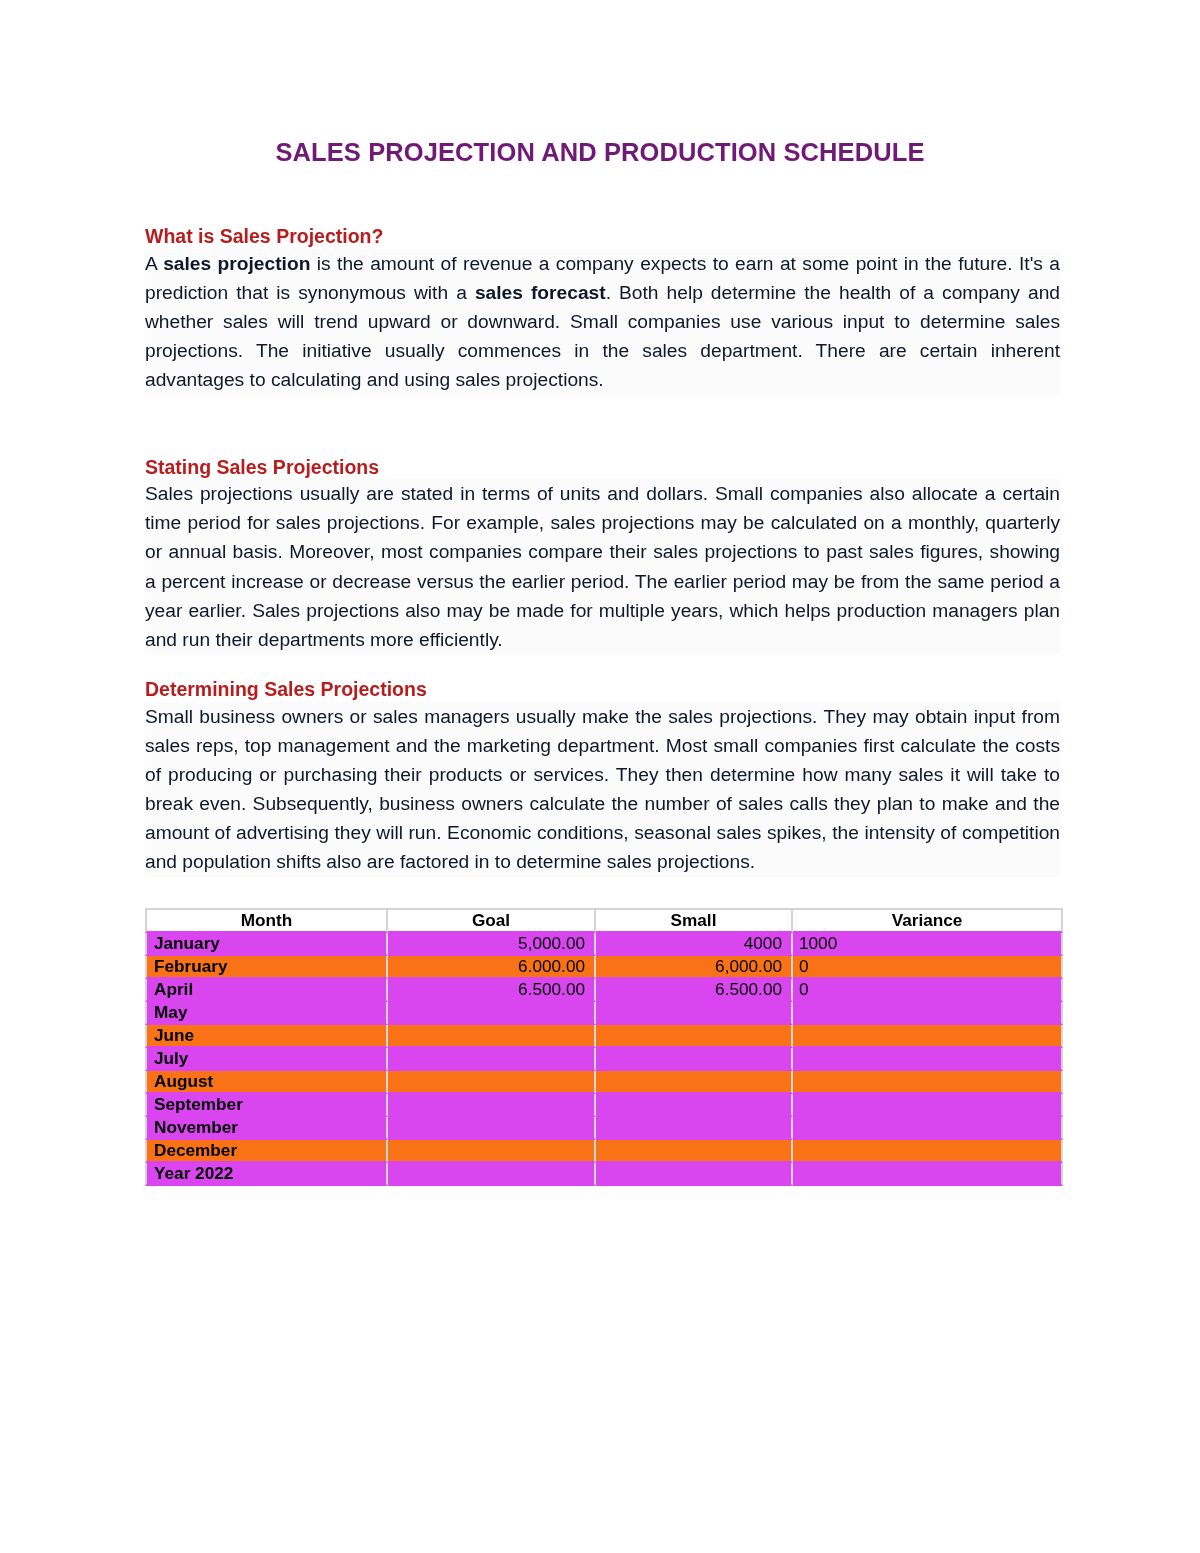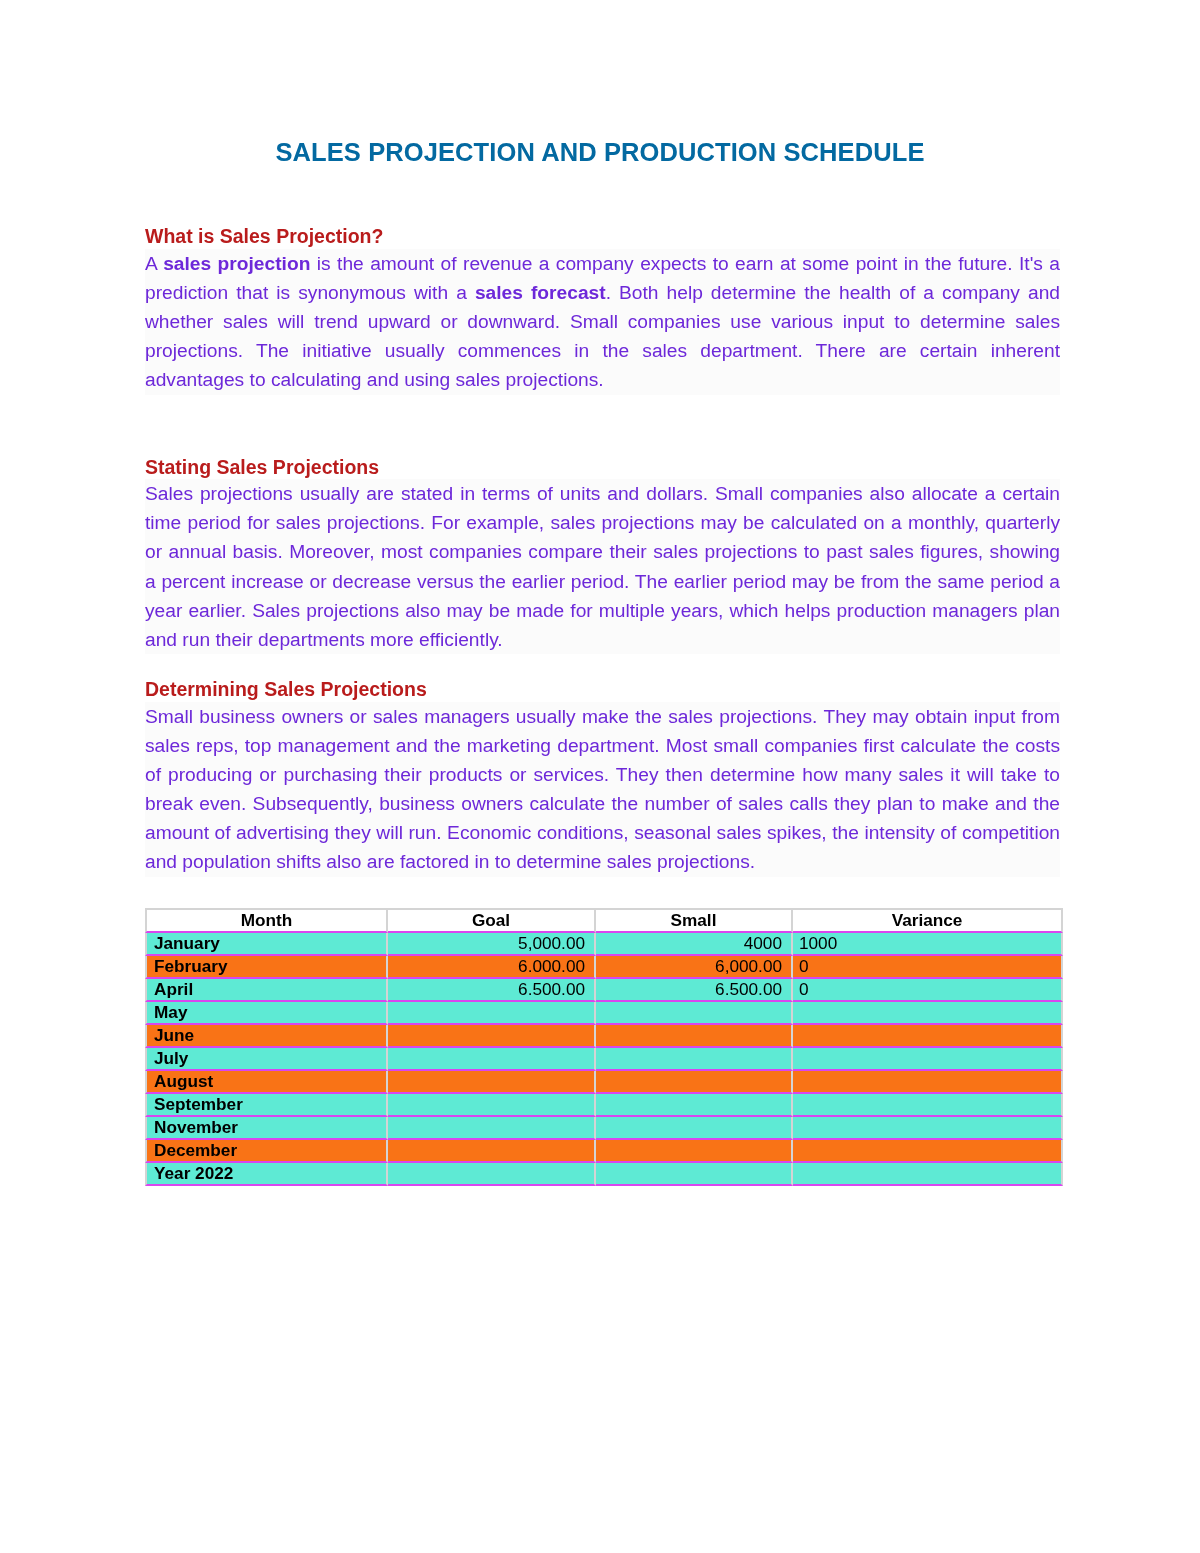--- a/index.html
+++ b/index.html
@@ -24,21 +24,21 @@
     position: relative;
   }
   .doc-title {
     text-align: center;
     font-size: 25.5px;
     font-weight: bold;
     letter-spacing: 0.1px;
     margin: 0;
     padding-top: 138px;
     line-height: 1.15;
-    color: #0369a1;
+    color: #701a75;
   }
   .content {
     margin: 0 auto;
     width: 920px;
     padding-left: 5px;
     box-sizing: border-box;
   }
   h2.section-heading {
     font-size: 19.5px;
     font-weight: bold;
@@ -48,21 +48,21 @@
   }
   .sec-1-head { padding-top: 57px; }
   .sec-2-head { padding-top: 60px; }
   .sec-3-head { padding-top: 23px; }
 
   p.body-par {
     font-size: 19.2px;
     line-height: 1.52;
     text-align: justify;
     margin: 0;
-    color: #6d28d9;
+    color: #0f172a;
     background: #fbfbfb;
   }
   .par-1 { margin-top: 22px; }
   .par-2 { margin-top: 24px; }
   .par-3 { margin-top: 24px; }
   p.body-par b { font-weight: bold; }
 
   
   .table-wrap {
     margin-top: 31px;
@@ -109,21 +109,21 @@
     padding-left: 7px;
   }
   table.sales-table td.num-cell {
     text-align: right;
     padding-right: 9px;
   }
   table.sales-table td.var-cell {
     text-align: left;
   }
   table.sales-table tbody tr.shaded td {
-    background: #5eead4;
+    background: #d946ef;
     margin-left: 9px;
   }
   table.sales-table tbody tr.plain td {
     background: #f97316;
   }
 </style>
 </head>
 <body>
 
 <div class="page">

